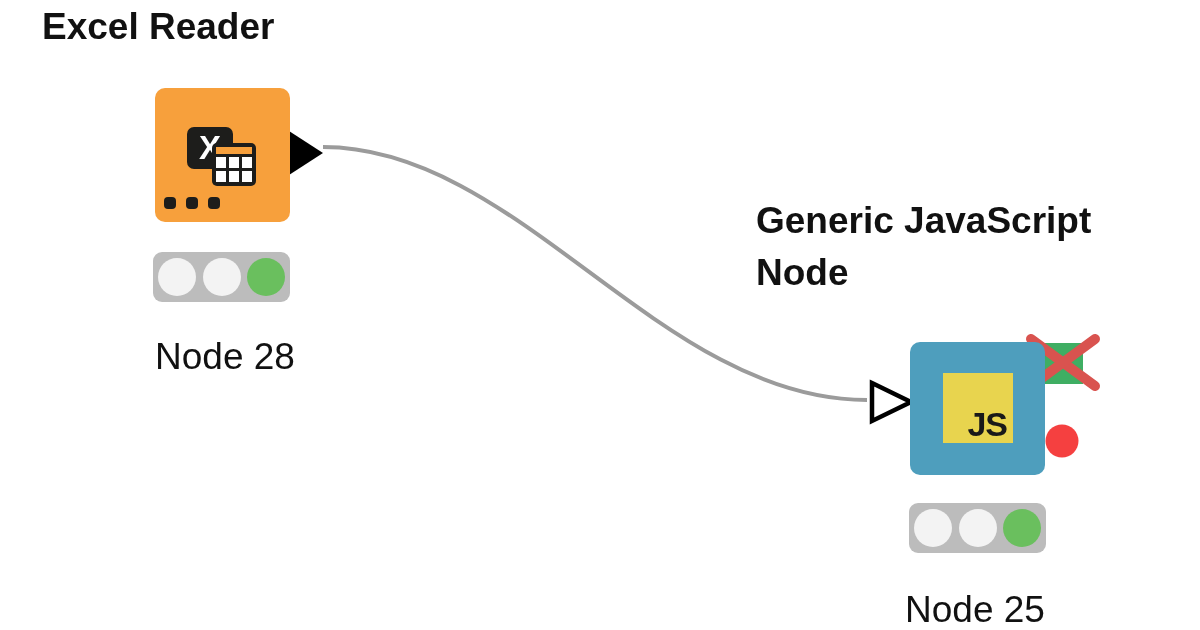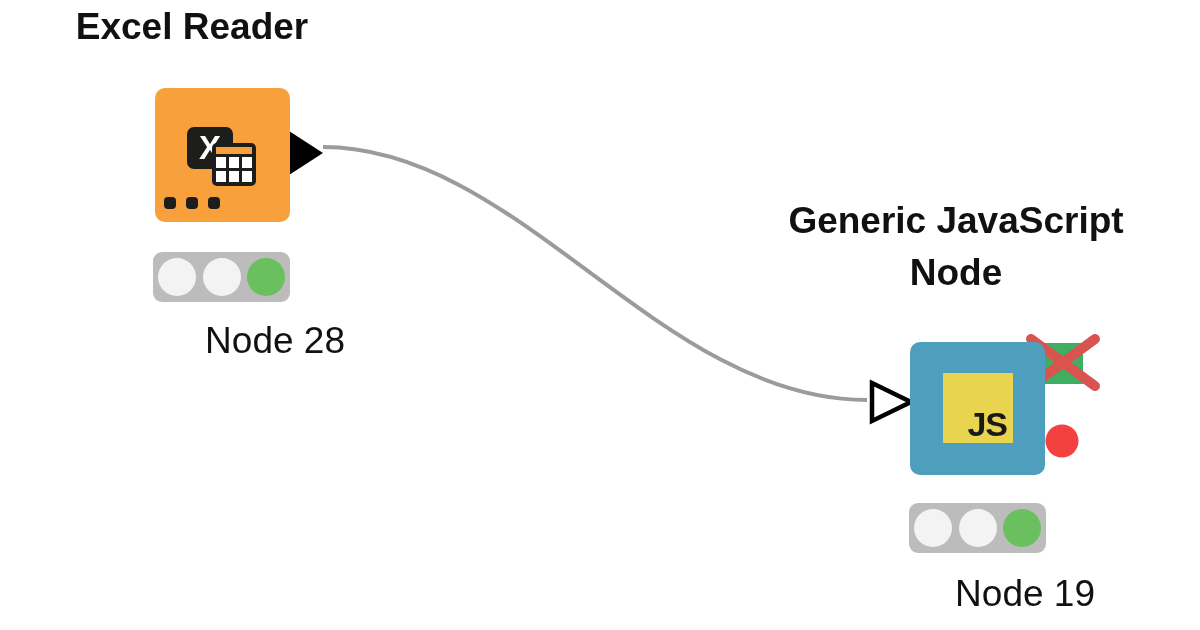--- a/index.html
+++ b/index.html
@@ -22,32 +22,32 @@
     pointer-events: none;
   }
   .port-layer .hit { pointer-events: auto; }
 
   .node-title {
     position: absolute;
     color: #111111;
     font-weight: 700;
     font-size: 37px;
     line-height: 52px;
-    text-align: center;
   }
   .title-excel { left: 42px; top: 1px; width: 300px; }
   .title-js    { left: 756px; top: 195px; width: 400px; }
 
   .node-label {
     position: absolute;
     color: #111111;
     font-weight: 400;
     font-size: 37px;
-    text-align: right;
+    text-align: center;
     width: 240px;
+    margin-top: 16px;
   }
   .label-excel { left: 105px; top: 320px; }
   .label-js    { left: 855px; top: 573px; }
 
   .node-body {
     position: absolute;
     width: 135px;
     height: 133px;
     border-radius: 10px;
   }
@@ -201,15 +201,15 @@
       <span class="js-text">JS</span>
     </div>
   </div>
 
   <div class="traffic-light tl-js">
     <div class="lamp"></div>
     <div class="lamp"></div>
     <div class="lamp on-green"></div>
   </div>
 
-  <div class="node-label label-js">Node 19</div>
+  <div class="node-label label-js">Node 25</div>
 
 </div>
 
 </body></html>

